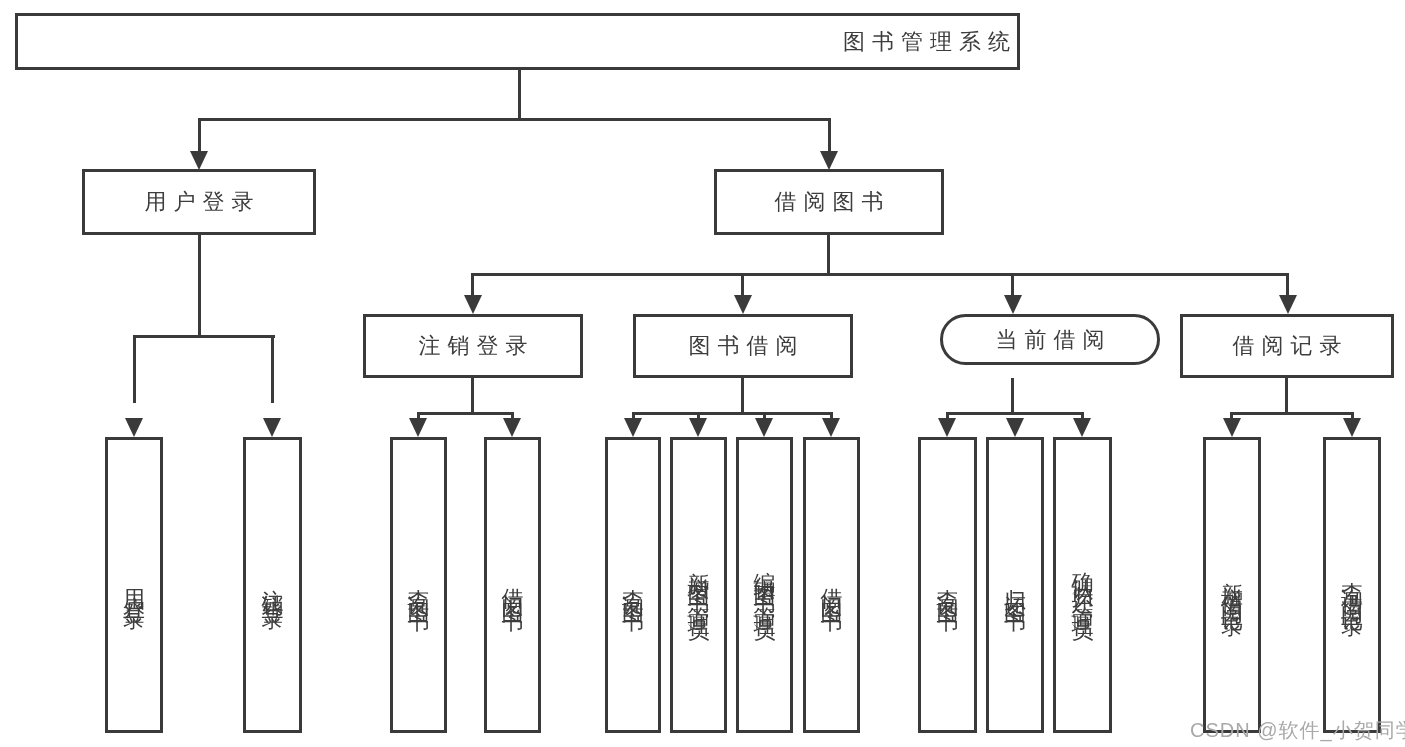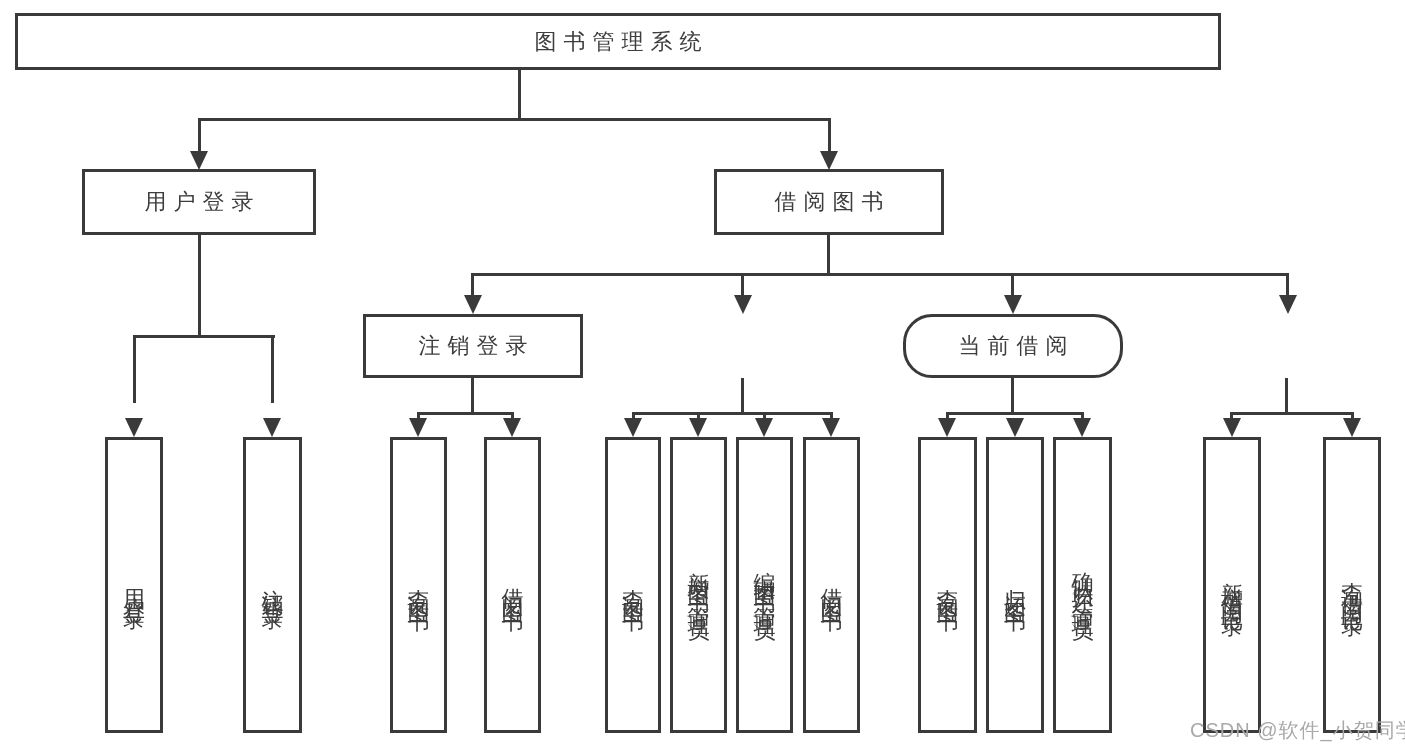--- a/index.html
+++ b/index.html
@@ -56,21 +56,21 @@
     letter-spacing:1px;
     color:#a9a9a9;
     white-space:nowrap;
   }
 </style>
 </head>
 <body>
 
 <div class="canvas">
 
-  <div class="node" style="left:15px;top:13px;width:1206px;height:57px;">
+  <div class="node" style="left:15px;top:13px;width:1005px;height:57px;justify-content:flex-end;">
     <span class="hlabel">图书管理系统</span>
   </div>
 
   <div class="vline" style="left:518px;top:70px;height:51px;"></div>
   <div class="hline" style="left:198px;top:118px;width:633px;"></div>
   <div class="vline" style="left:198px;top:118px;height:34px;"></div>
   <div class="vline" style="left:828px;top:118px;height:34px;"></div>
   <div class="arrow" style="left:190px;top:151px;"></div>
   <div class="arrow" style="left:820px;top:151px;"></div>
 
@@ -95,22 +95,28 @@
   <div class="vline" style="left:1011px;top:273px;height:24px;"></div>
   <div class="vline" style="left:1286px;top:273px;height:24px;"></div>
   <div class="arrow" style="left:464px;top:295px;"></div>
   <div class="arrow" style="left:734px;top:295px;"></div>
   <div class="arrow" style="left:1004px;top:295px;"></div>
   <div class="arrow" style="left:1279px;top:295px;"></div>
 
   <div class="node" style="left:363px;top:314px;width:220px;height:64px;">
     <span class="hlabel">注销登录</span>
   </div>
-  <div class="node" style="left:903px;top:314px;width:220px;height:64px;border-radius:29px;">
+  <div class="node" style="left:633px;top:314px;width:220px;height:64px;">
+    <span class="hlabel">图书借阅</span>
+  </div>
+  <div class="node" style="left:940px;top:314px;width:220px;height:51px;border-radius:29px;">
     <span class="hlabel">当前借阅</span>
+  </div>
+  <div class="node" style="left:1180px;top:314px;width:214px;height:64px;">
+    <span class="hlabel">借阅记录</span>
   </div>
 
   <div class="vline" style="left:471px;top:378px;height:37px;"></div>
   <div class="hline" style="left:417px;top:412px;width:97px;"></div>
   <div class="vline" style="left:417px;top:412px;height:10px;"></div>
   <div class="vline" style="left:511px;top:412px;height:10px;"></div>
   <div class="arrow" style="left:409px;top:418px;"></div>
   <div class="arrow" style="left:503px;top:418px;"></div>
 
   <div class="vline" style="left:741px;top:378px;height:37px;"></div>

